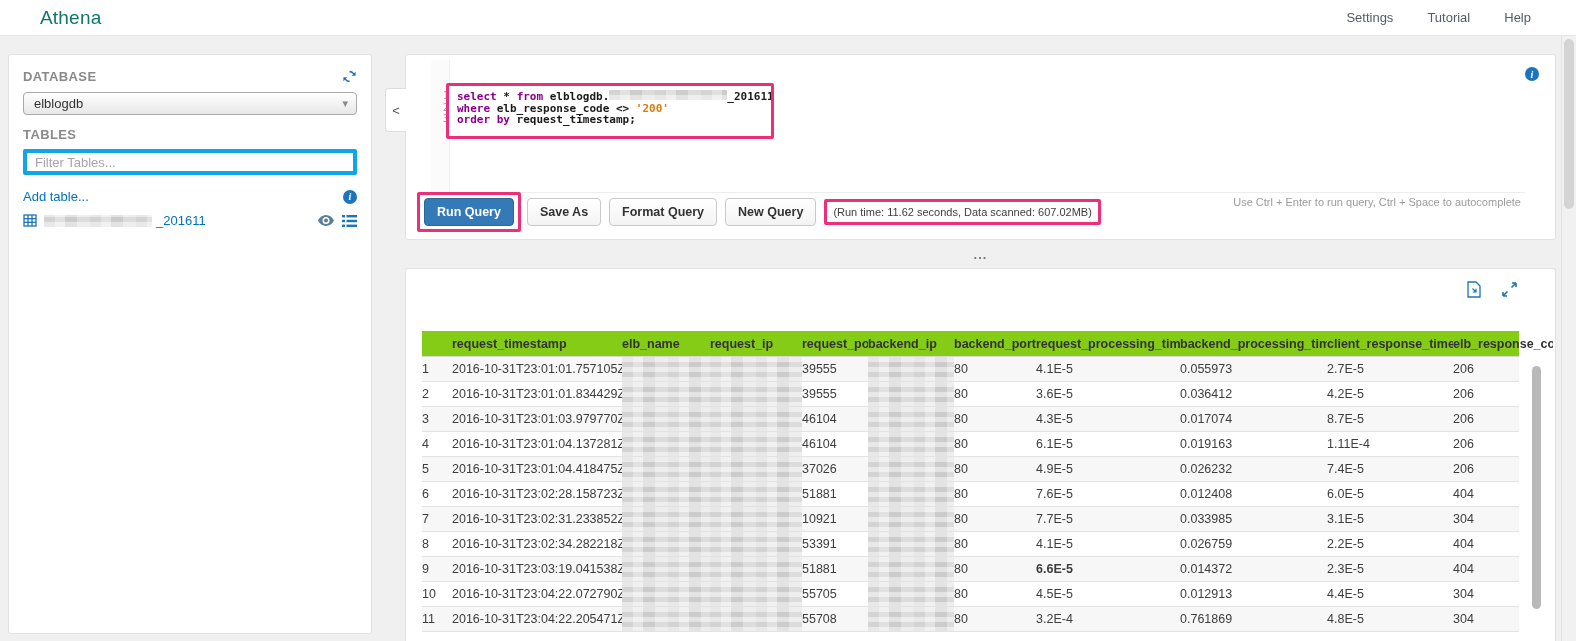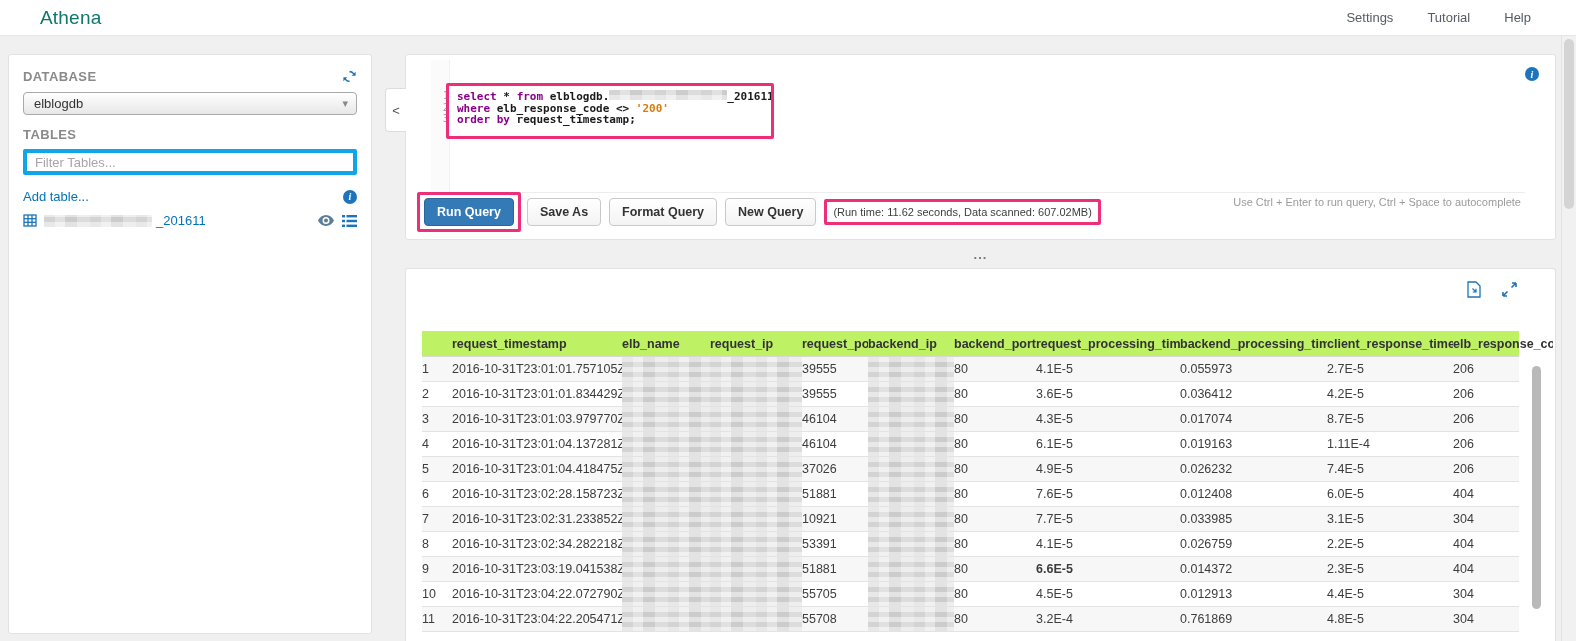--- a/index.html
+++ b/index.html
@@ -77,21 +77,21 @@
   .results-icons { position:absolute; right:38px; top:12px; display:flex; gap:20px; }
   .results-icons .icon { cursor:pointer; }
   .tabbar { position:absolute; left:0; right:0; top:20px; height:31px; border-bottom:1px solid #ddd; }
   .results-tab { position:absolute; left:24px; bottom:-1px; background:#fff; border:1px solid #ddd; border-bottom:1px solid #fff; border-radius:4px 4px 0 0; padding:7px 17px; font-size:13px; color:#333; cursor:pointer; }
 
   
   .rtable { position:absolute; left:16px; top:62px; right:36px; }
   .rrow { display:flex; border-bottom:1px solid #e3e3e3; height:25px; align-items:stretch; }
   .rrow.rhead { border-bottom:1px solid #d7d7d7; height:26px; }
   .rrow:nth-child(even) { background:#f7f7f7; }
-  .rrow.rhead { background:#bef264; }
+  .rrow.rhead { background:#84cc16; }
   .rcell { font-size:12.5px; color:#3d3d3d; display:flex; align-items:center; overflow:hidden; white-space:nowrap; padding-right:6px; }
   .rhead .rcell { font-weight:bold; color:#333; }
   .rcell.blurcell { padding:0; }
   .results-scrollbar { position:absolute; right:14px; top:97px; width:9px; height:243px; background:#b9b9b9; border-radius:5px; cursor:pointer; }
 
   
   .page-scrollbar { position:absolute; right:0; top:36px; width:15px; height:605px; background:#f1f1f1; border-left:1px solid #e3e3e3; }
   .page-scroll-thumb { position:absolute; left:2px; top:3px; width:10px; height:170px; background:#d4d4d4; border-radius:6px; cursor:pointer; }
 
   svg { display:block; }

